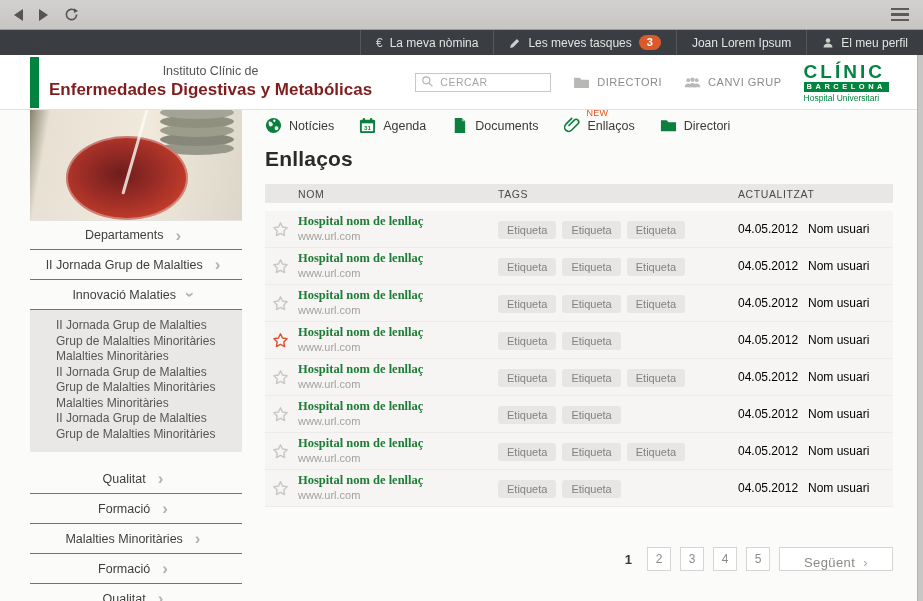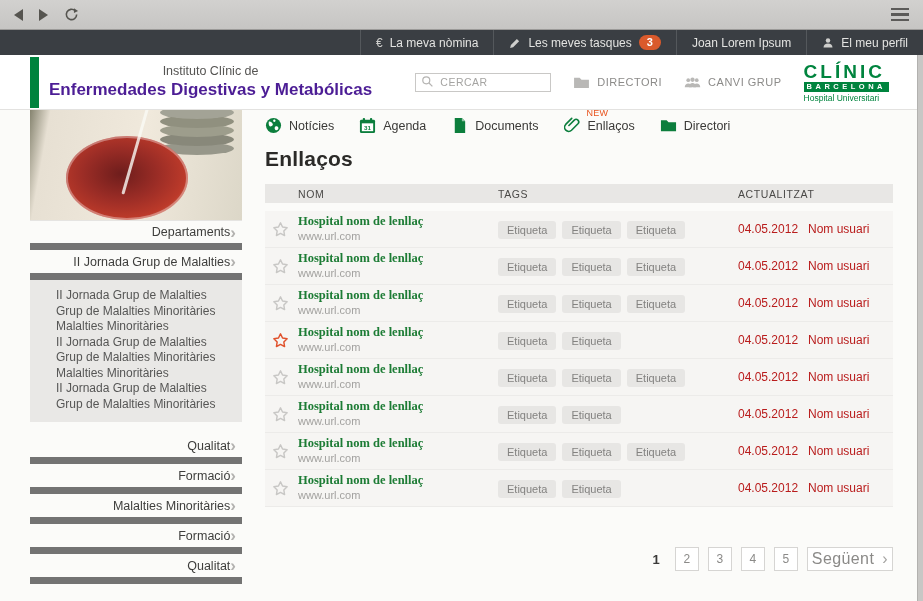--- a/index.html
+++ b/index.html
@@ -24,21 +24,21 @@
   .nav-icon { color:#cfcfcd; font-size:12px; display:flex; align-items:center; }
   .nav-icon svg { width:12px; height:12px; }
   .badge { background:#da5a2c; color:#fff; font-size:11px; font-weight:bold; border-radius:9px;
            padding:1px 8px; line-height:13px; }
 
   
   .header { height:55px; background:#fff; border-bottom:1px solid #e3e2e0; display:flex; align-items:center; padding-left:30px; }
   .greenbar { width:9px; height:51px; background:#00833e; flex:none; }
   .titles { margin-left:10px; line-height:1.25; }
   .subtitle { font-size:12.5px; color:#555452;text-align:center; }
-  .title { font-size:17px; font-weight:bold; color:#4c1d95; }
+  .title { font-size:17px; font-weight:bold; color:#7f1d1d; }
   .header-right { margin-left:auto; display:flex; align-items:center; gap:22px; padding-right:34px; }
   .searchbox { position:relative; }
   .searchbox input { width:136px; height:19px; border:1px solid #c9c8c6; border-radius:0; background:#fff;
                      font-size:10.5px; letter-spacing:.5px; color:#7c7b79; padding:0 4px 0 24px; outline:none;
                      font-family:"Liberation Sans","DejaVu Sans",sans-serif; }
   .searchbox input::placeholder { color:#a5a4a2; }
   .search-ic { position:absolute; left:6px; top:3px; width:13px; height:13px; }
   .hdr-btn { display:flex; align-items:center; gap:7px; font-size:11px; color:#8c8b89; letter-spacing:.5px; cursor:pointer; }
   .hdr-btn svg { width:17px; height:13px; }
   .logo { text-align:left; line-height:1; cursor:pointer; }
@@ -54,22 +54,22 @@
   .sidebar { width:212px; flex:none; }
   .photo { height:110px; position:relative; overflow:hidden;
            background:linear-gradient(100deg,#85836f 0%,#e7e0d3 9%,#f0e9dc 52%,#dcd7c8 100%); }
   .dish { position:absolute; left:36px; top:26px; width:122px; height:84px; border-radius:50%;
           background:radial-gradient(ellipse at 45% 45%, #6e1d1c 0%, #9c2d26 40%, #bc3a2a 68%, #d98a6a 92%, rgba(220,160,130,.4) 100%);
           box-shadow:0 0 0 2px rgba(255,255,255,.35) inset; }
   .dishstack { position:absolute; right:8px; top:-4px; width:74px; height:13px; border-radius:50%;
                background:#a3a396; box-shadow:0 9px 0 #90907f, 0 18px 0 #9d9d8c, 0 27px 0 #88887a, 0 36px 0 #97978a; }
   .pipette { position:absolute; left:104px; top:-6px; width:3px; height:92px; background:rgba(250,250,245,.8);
              transform:rotate(16deg); border-radius:2px; }
-  .side-item { height:30px; display:flex; align-items:center; justify-content:flex-end;
-               border-bottom:7px solid #737373; font-size:12.5px; color:#3e3e3c; cursor:pointer; padding-right:6px; }
+  .side-item { height:30px; display:flex; align-items:center; justify-content:center;
+               border-bottom:1px solid #737373; font-size:12.5px; color:#3e3e3c; cursor:pointer; padding-right:6px;gap:12px; }
   .side-item:first-of-type { border-top:1px solid #e5e4e2; margin-top:0; }
   .chev { color:#b3b2b0; font-size:17px; line-height:1; font-weight:bold; }
   .chev.down { display:inline-block; transform:rotate(90deg); }
   .submenu { background:#e9e8e6; padding:8px 0 10px 26px; margin-bottom:12px; }
   .submenu-item { font-size:12px; color:#565655; line-height:15.5px; cursor:pointer; }
 
   
   .main { flex:1; padding-left:23px; padding-right:30px; }
   .tabs { display:flex; gap:25px; margin-top:7px; align-items:center; }
   .tab { position:relative; display:flex; align-items:center; gap:7px; font-size:12.5px; color:#3a3937; cursor:pointer; }
@@ -84,28 +84,28 @@
   .trow { display:grid; grid-template-columns:33px 200px 240px 70px 1fr; align-items:center;
           background:#f6f5f3; height:37px; border-bottom:1px solid #eeede b; border-bottom:1px solid #ecebe9; }
   .star { width:17px; height:17px; margin-left:7px; color:#c8c7c5; cursor:pointer; }
   .star svg { width:17px; height:17px; display:block; }
   .star.starred { color:#e0512c; }
   .cell-name { line-height:1.2; }
   .link-title { font-size:12.5px; font-weight:bold; color:#1d7c35; cursor:pointer;font-family:Liberation Serif, serif; }
   .link-url { font-size:11px; color:#a2a19f; margin-top:1px; }
   .chip { display:inline-block; background:#e7e6e4; color:#838280; font-size:11px; border-radius:3px;
           padding:3px 9px; margin-right:6px; cursor:pointer; }
-  .cell-date, .cell-user { font-size:12px; color:#b91c1c; }
+  .cell-date, .cell-user { font-size:12px; color:#000000; }
 
   .pagination { width:628px; display:flex; justify-content:flex-end; align-items:center; margin-top:40px; }
   .pg-current { font-size:13px; font-weight:bold; color:#3a3938; margin-right:6px; }
   .pg-num { width:24px; height:24px; background:#fff; border:1px solid #d6d5d3; color:#8b8a88; font-size:12px;
             display:flex; align-items:center; justify-content:center; margin-left:9px; cursor:pointer; }
-  .pg-next { height:24px; background:#fff; border:1px solid #d6d5d3; color:#8b8a88; font-size:16px;
-             display:flex; align-items:center; gap:8px; padding:0 4px; margin-left:9px; cursor:pointer; letter-spacing:.4px; }
+  .pg-next { height:24px; background:#fff; border:1px solid #d6d5d3; color:#8b8a88; font-size:13px;
+             display:flex; align-items:flex-end; gap:8px; padding:0 24px; margin-left:9px; cursor:pointer; letter-spacing:.4px; }
   .pg-next .arrow { color:#a5a4a2; }
 
   
   .vscroll { position:absolute; right:0; top:55px; width:6px; height:546px; background:#c8c7c5; border-left:1px solid #b2b1af; }
 </style>
 </head>
 <body>
 
 <div class="app">
 
@@ -204,20 +204,24 @@
       </div>
       <div>
           <div class="side-item">
             <span>Departaments</span>
             <span class="chev">›</span>
           </div>
           <div class="side-item">
             <span>II Jornada Grup de Malalties</span>
             <span class="chev">›</span>
           </div>
+          <div class="side-item">
+            <span>Innovació Malaties</span>
+            <span class="chev down">›</span>
+          </div>
           <div class="submenu">
             <div class="submenu-item">II Jornada Grup de Malalties</div>
             <div class="submenu-item">Grup de Malalties Minoritàries</div>
             <div class="submenu-item">Malalties Minoritàries</div>
             <div class="submenu-item">II Jornada Grup de Malalties</div>
             <div class="submenu-item">Grup de Malalties Minoritàries</div>
             <div class="submenu-item">Malalties Minoritàries</div>
             <div class="submenu-item">II Jornada Grup de Malalties</div>
             <div class="submenu-item">Grup de Malalties Minoritàries</div>
           </div>

